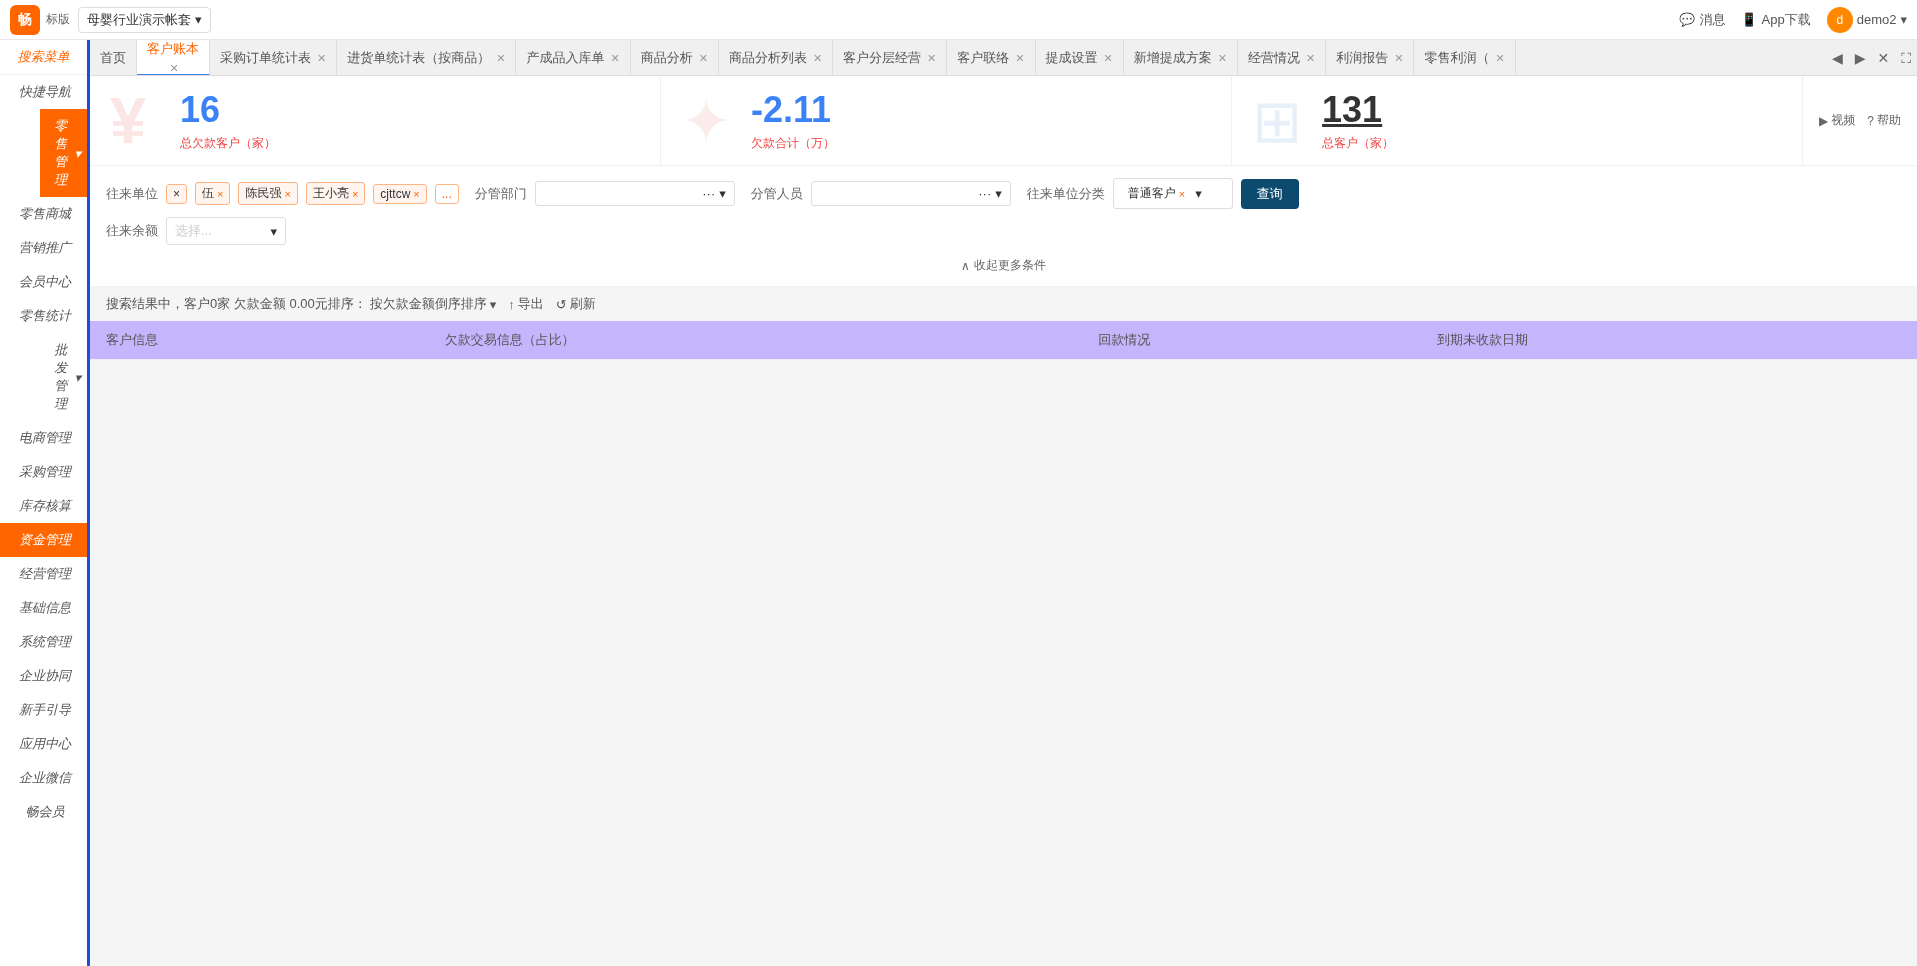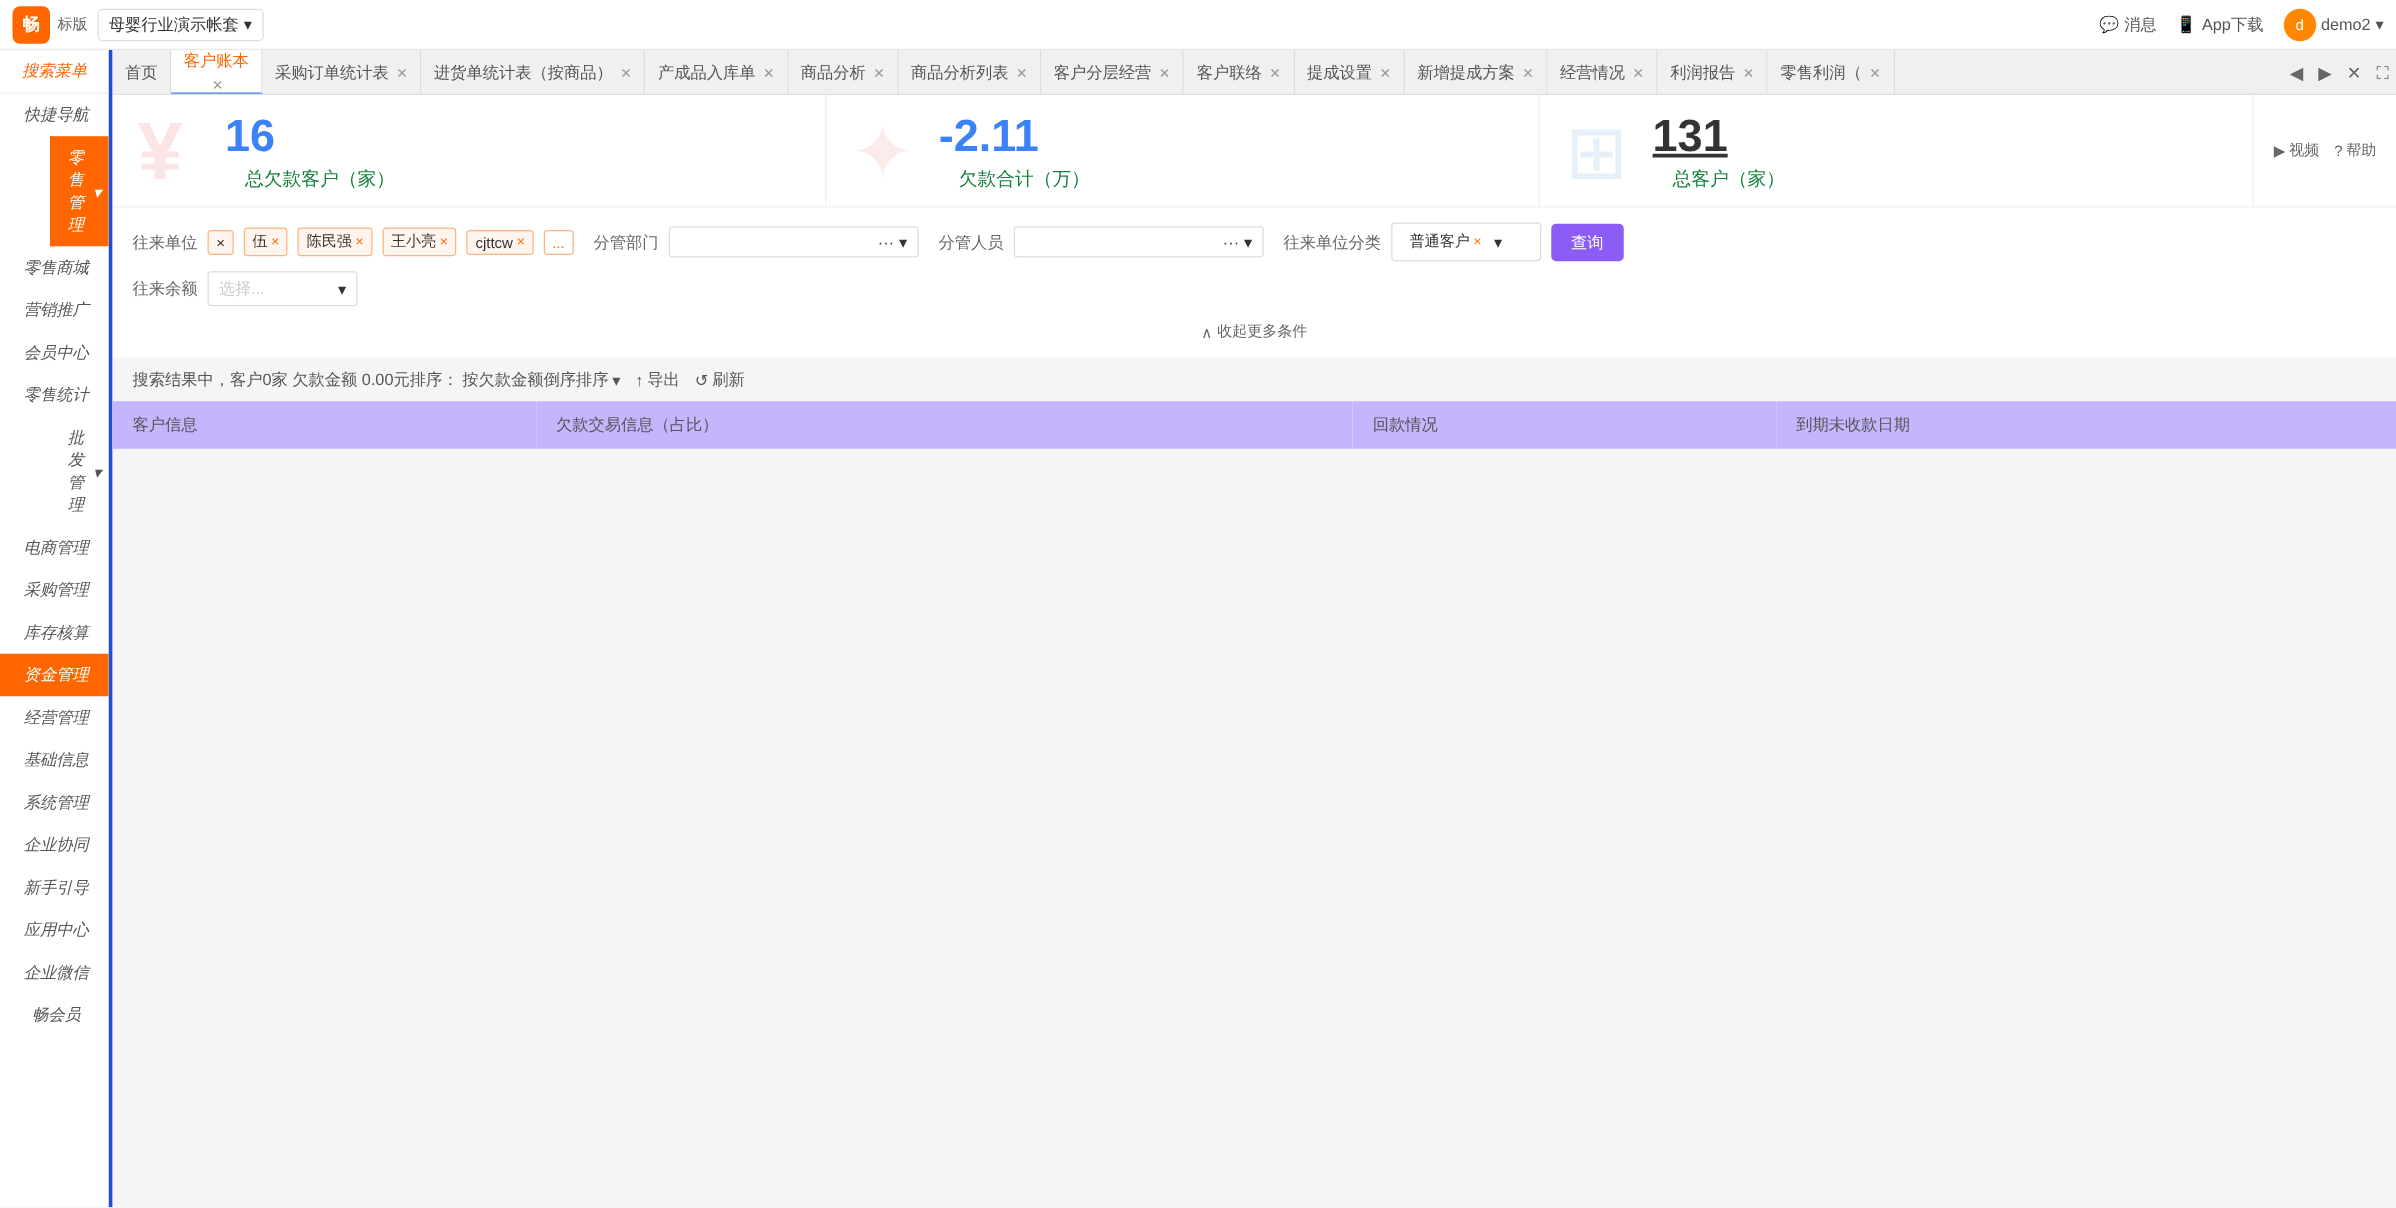--- a/index.html
+++ b/index.html
@@ -122,21 +122,21 @@
       flex: 1;
       display: flex;
       align-items: center;
       padding: 0 30px;
       border-right: 1px solid #f0f0f0;
       gap: 16px;
     }
     .stat-number-large { font-size: 36px; font-weight: bold; }
     .stat-number-large.red { color: #3b82f6; }
     .stat-number-large.dark { color: #333; text-decoration: underline; }
-    .stat-label { font-size: 15px; color: #15803d; margin-top: 4px; margin-left: 16px; }
+    .stat-label { font-size: 12px; color: #ef4444; margin-top: 4px; }
     .stat-text-area { z-index: 1; }
     .stats-bar-actions {
       display: flex;
       align-items: center;
       padding: 0 16px;
       gap: 12px;
       font-size: 12px;
       color: #666;
     }
     .stats-bar-action { display: flex; align-items: center; gap: 3px; cursor: pointer; }
@@ -182,21 +182,21 @@
       align-items: center;
       gap: 4px;
       color: #666;
       font-size: 12px;
       cursor: pointer;
       text-align: center;
       justify-content: center;
       padding: 4px 0 8px;
     }
     .search-btn {
-      background: #8b5cf6;
+      background: #0c4a6e;
       color: #fff;
       border: none;
       border-radius: 4px;
       padding: 6px 16px;
       cursor: pointer;
       font-size: 13px;
     }
 
     
     .results-bar {

